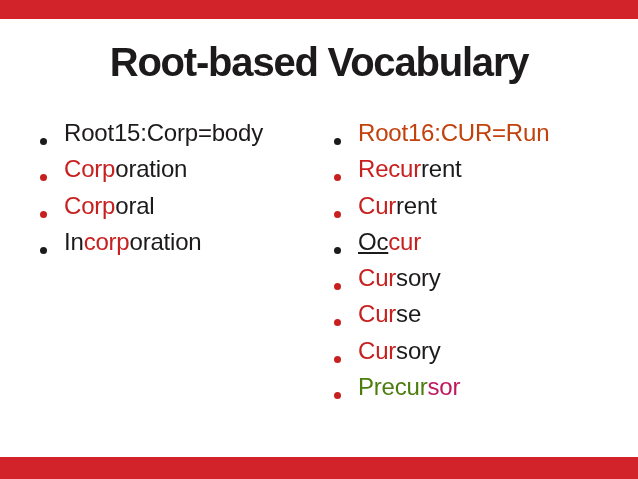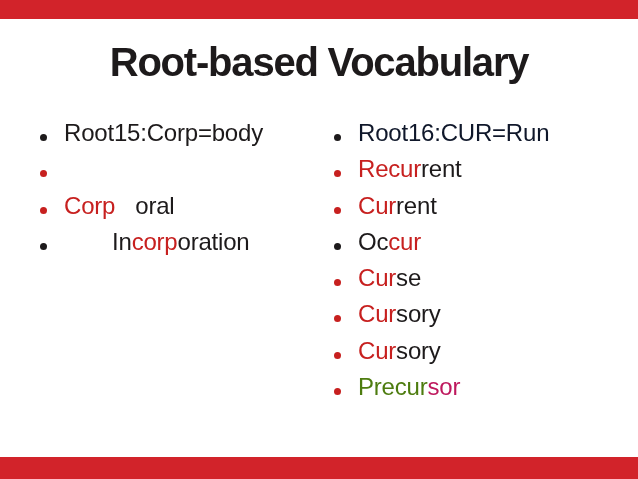--- a/index.html
+++ b/index.html
@@ -45,21 +45,21 @@
     height: 340px;
   }
   .column {
     position: absolute;
     top: 0;
   }
   .column-1 { left: 40px; width: 285px; }
   .column-2 { left: 334px; width: 290px; }
   .bullet-row {
     display: flex;
-    align-items: center;
+    align-items: flex-end;
     height: 24px;
     margin-bottom: 12.3px;
     white-space: nowrap;
   }
   .bullet {
     flex: 0 0 auto;
     width: 7px;
     height: 7px;
     border-radius: 50%;
     margin-top: 9px;
@@ -81,54 +81,55 @@
   <div class="slide-title">Root-based Vocabulary</div>
 
   <div class="columns" id="columns">
       <div class="column column-1">
         <div class="bullet-row">
           <span class="bullet" style="background: rgb(29, 26, 27);"></span>
           <span class="item-text"><span style="color: rgb(29, 26, 27);">Root15:Corp=body</span></span>
         </div>
         <div class="bullet-row">
           <span class="bullet" style="background: rgb(199, 32, 31);"></span>
+          <span class="item-text"><span style="color: rgb(199, 32, 31);">Corp</span><span style="color: rgb(29, 26, 27);">oration</span></span>
         </div>
         <div class="bullet-row">
           <span class="bullet" style="background: rgb(199, 32, 31);"></span>
-          <span class="item-text"><span style="color: rgb(199, 32, 31);">Corp</span><span style="color: rgb(29, 26, 27); margin-left: 20px;">oral</span></span>
+          <span class="item-text"><span style="color: rgb(199, 32, 31);">Corp</span><span style="color: rgb(29, 26, 27);">oral</span></span>
         </div>
         <div class="bullet-row">
           <span class="bullet" style="background: rgb(29, 26, 27);"></span>
-          <span class="item-text"><span style="color: rgb(29, 26, 27); margin-left: 48px;">In</span><span style="color: rgb(199, 32, 31);">corp</span><span style="color: rgb(29, 26, 27);">oration</span></span>
+          <span class="item-text"><span style="color: rgb(29, 26, 27);">In</span><span style="color: rgb(199, 32, 31);">corp</span><span style="color: rgb(29, 26, 27);">oration</span></span>
         </div>
       </div>
       <div class="column column-2">
         <div class="bullet-row">
           <span class="bullet" style="background: rgb(29, 26, 27);"></span>
-          <span class="item-text"><span style="color: #0f172a;">Root16:CUR=Run</span></span>
+          <span class="item-text"><span style="color: #c2410c;">Root16:CUR=Run</span></span>
         </div>
         <div class="bullet-row">
           <span class="bullet" style="background: rgb(199, 32, 31);"></span>
           <span class="item-text"><span style="color: rgb(199, 32, 31);">Recur</span><span style="color: rgb(29, 26, 27);">rent</span></span>
         </div>
         <div class="bullet-row">
           <span class="bullet" style="background: rgb(199, 32, 31);"></span>
           <span class="item-text"><span style="color: rgb(199, 32, 31);">Cur</span><span style="color: rgb(29, 26, 27);">rent</span></span>
         </div>
         <div class="bullet-row">
           <span class="bullet" style="background: rgb(29, 26, 27);"></span>
-          <span class="item-text"><span style="color: rgb(29, 26, 27);">Oc</span><span style="color: rgb(199, 32, 31);">cur</span></span>
+          <span class="item-text"><span style="color: rgb(29, 26, 27); text-decoration: underline;">Oc</span><span style="color: rgb(199, 32, 31);">cur</span></span>
+        </div>
+        <div class="bullet-row">
+          <span class="bullet" style="background: rgb(199, 32, 31);"></span>
+          <span class="item-text"><span style="color: rgb(199, 32, 31);">Cur</span><span style="color: rgb(29, 26, 27);">sory</span></span>
         </div>
         <div class="bullet-row">
           <span class="bullet" style="background: rgb(199, 32, 31);"></span>
           <span class="item-text"><span style="color: rgb(199, 32, 31);">Cur</span><span style="color: rgb(29, 26, 27);">se</span></span>
-        </div>
-        <div class="bullet-row">
-          <span class="bullet" style="background: rgb(199, 32, 31);"></span>
-          <span class="item-text"><span style="color: rgb(199, 32, 31);">Cur</span><span style="color: rgb(29, 26, 27);">sory</span></span>
         </div>
         <div class="bullet-row">
           <span class="bullet" style="background: rgb(199, 32, 31);"></span>
           <span class="item-text"><span style="color: rgb(199, 32, 31);">Cur</span><span style="color: rgb(29, 26, 27);">sory</span></span>
         </div>
         <div class="bullet-row">
           <span class="bullet" style="background: rgb(199, 32, 31);"></span>
           <span class="item-text"><span style="color: #4d7c0f;">Precur</span><span style="color: #be185d;">sor</span></span>
         </div>
       </div>

